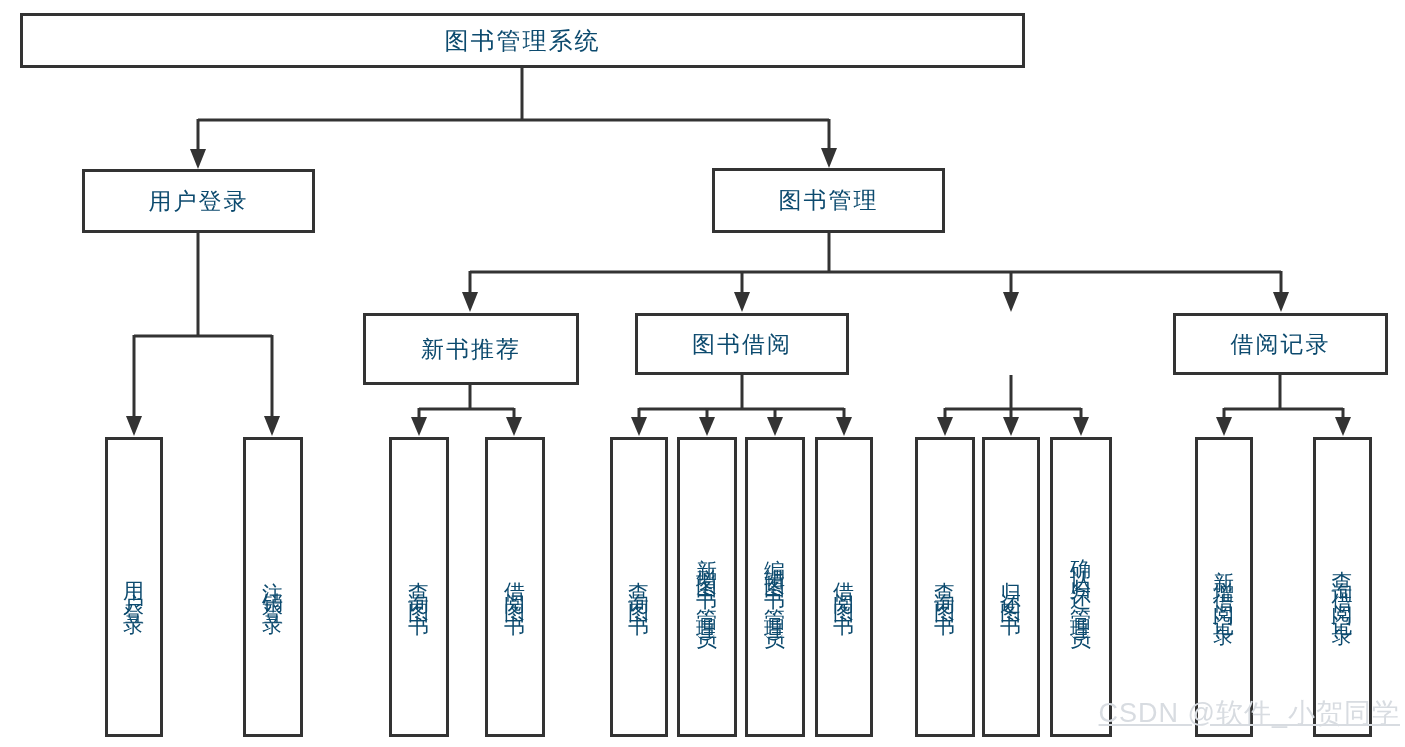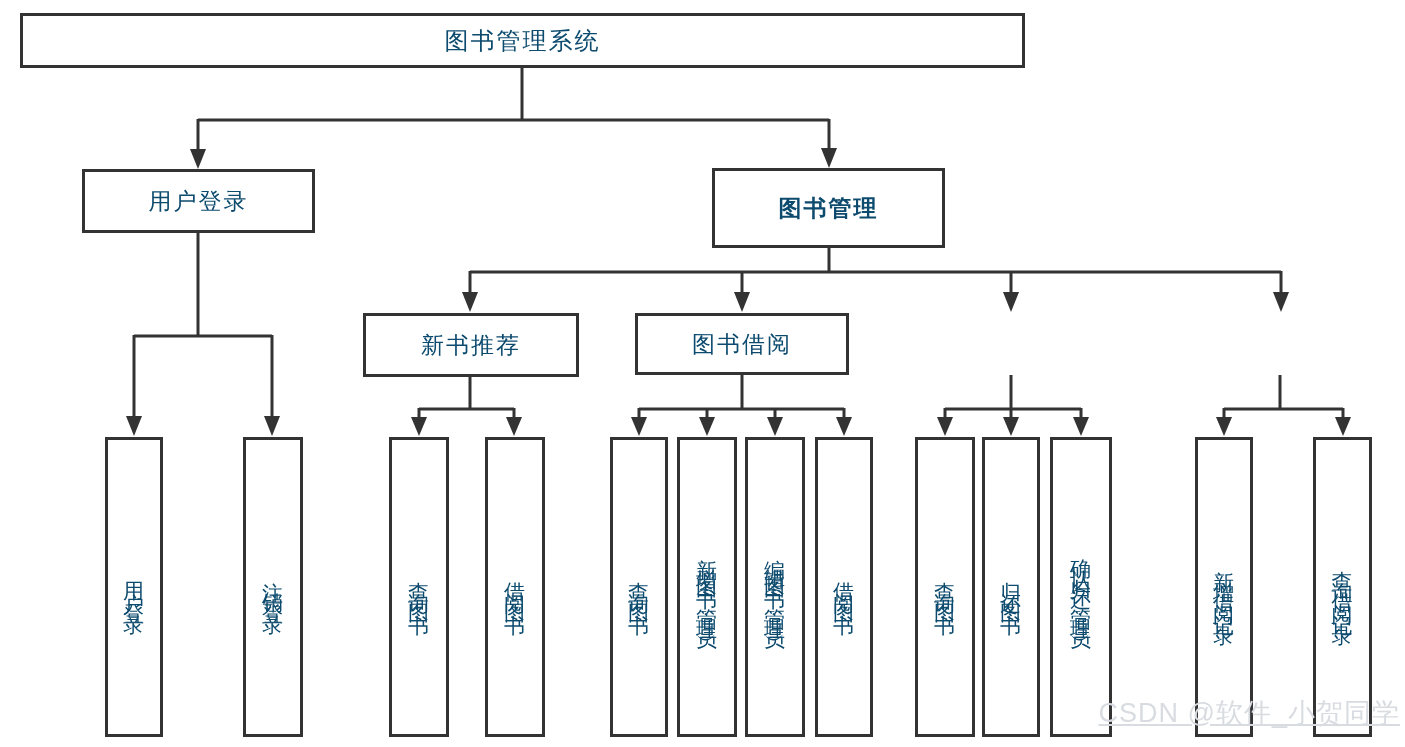--- a/index.html
+++ b/index.html
@@ -130,24 +130,25 @@
       <line x1="1224" y1="408" x2="1224" y2="419"></line>
       <polygon points="1216,417 1232,417 1224,436"></polygon>
       <line x1="1343" y1="408" x2="1343" y2="419"></line>
       <polygon points="1335,417 1351,417 1343,436"></polygon>
     </g>
   </svg>
 
   <div class="box hbox rootbox" style="left:20px; top:13px; width:1005px; height:55px;">图书管理系统</div>
 
   <div class="box hbox" style="left:82px; top:169px; width:233px; height:64px;">用户登录</div>
-  <div class="box hbox" style="left:712px; top:168px; width:233px; height:80px;font-weight:bold;">图书管理</div>
+  <div class="box hbox" style="left:712px; top:168px; width:233px; height:65px;">图书管理</div>
 
-  <div class="box hbox" style="left:363px; top:313px; width:216px; height:64px;">新书推荐</div>
+  <div class="box hbox" style="left:363px; top:313px; width:216px; height:72px;">新书推荐</div>
   <div class="box hbox" style="left:635px; top:313px; width:214px; height:62px;">图书借阅</div>
+  <div class="box hbox" style="left:1173px; top:313px; width:215px; height:62px;">借阅记录</div>
 
   <div class="box vbox" style="left:105px; top:437px; width:58px; height:300px;">用户登录</div>
   <div class="box vbox" style="left:243px; top:437px; width:60px; height:300px;">注销登录</div>
 
   <div class="box vbox" style="left:389px; top:437px; width:60px; height:300px;">查询图书</div>
   <div class="box vbox" style="left:485px; top:437px; width:60px; height:300px;">借阅图书</div>
 
   <div class="box vbox" style="left:610px; top:437px; width:58px; height:300px;">查询图书</div>
   <div class="box vbox tight" style="left:677px; top:437px; width:60px; height:300px;">新增图书（管理员）</div>
   <div class="box vbox tight" style="left:745px; top:437px; width:60px; height:300px;">编辑图书（管理员）</div>

